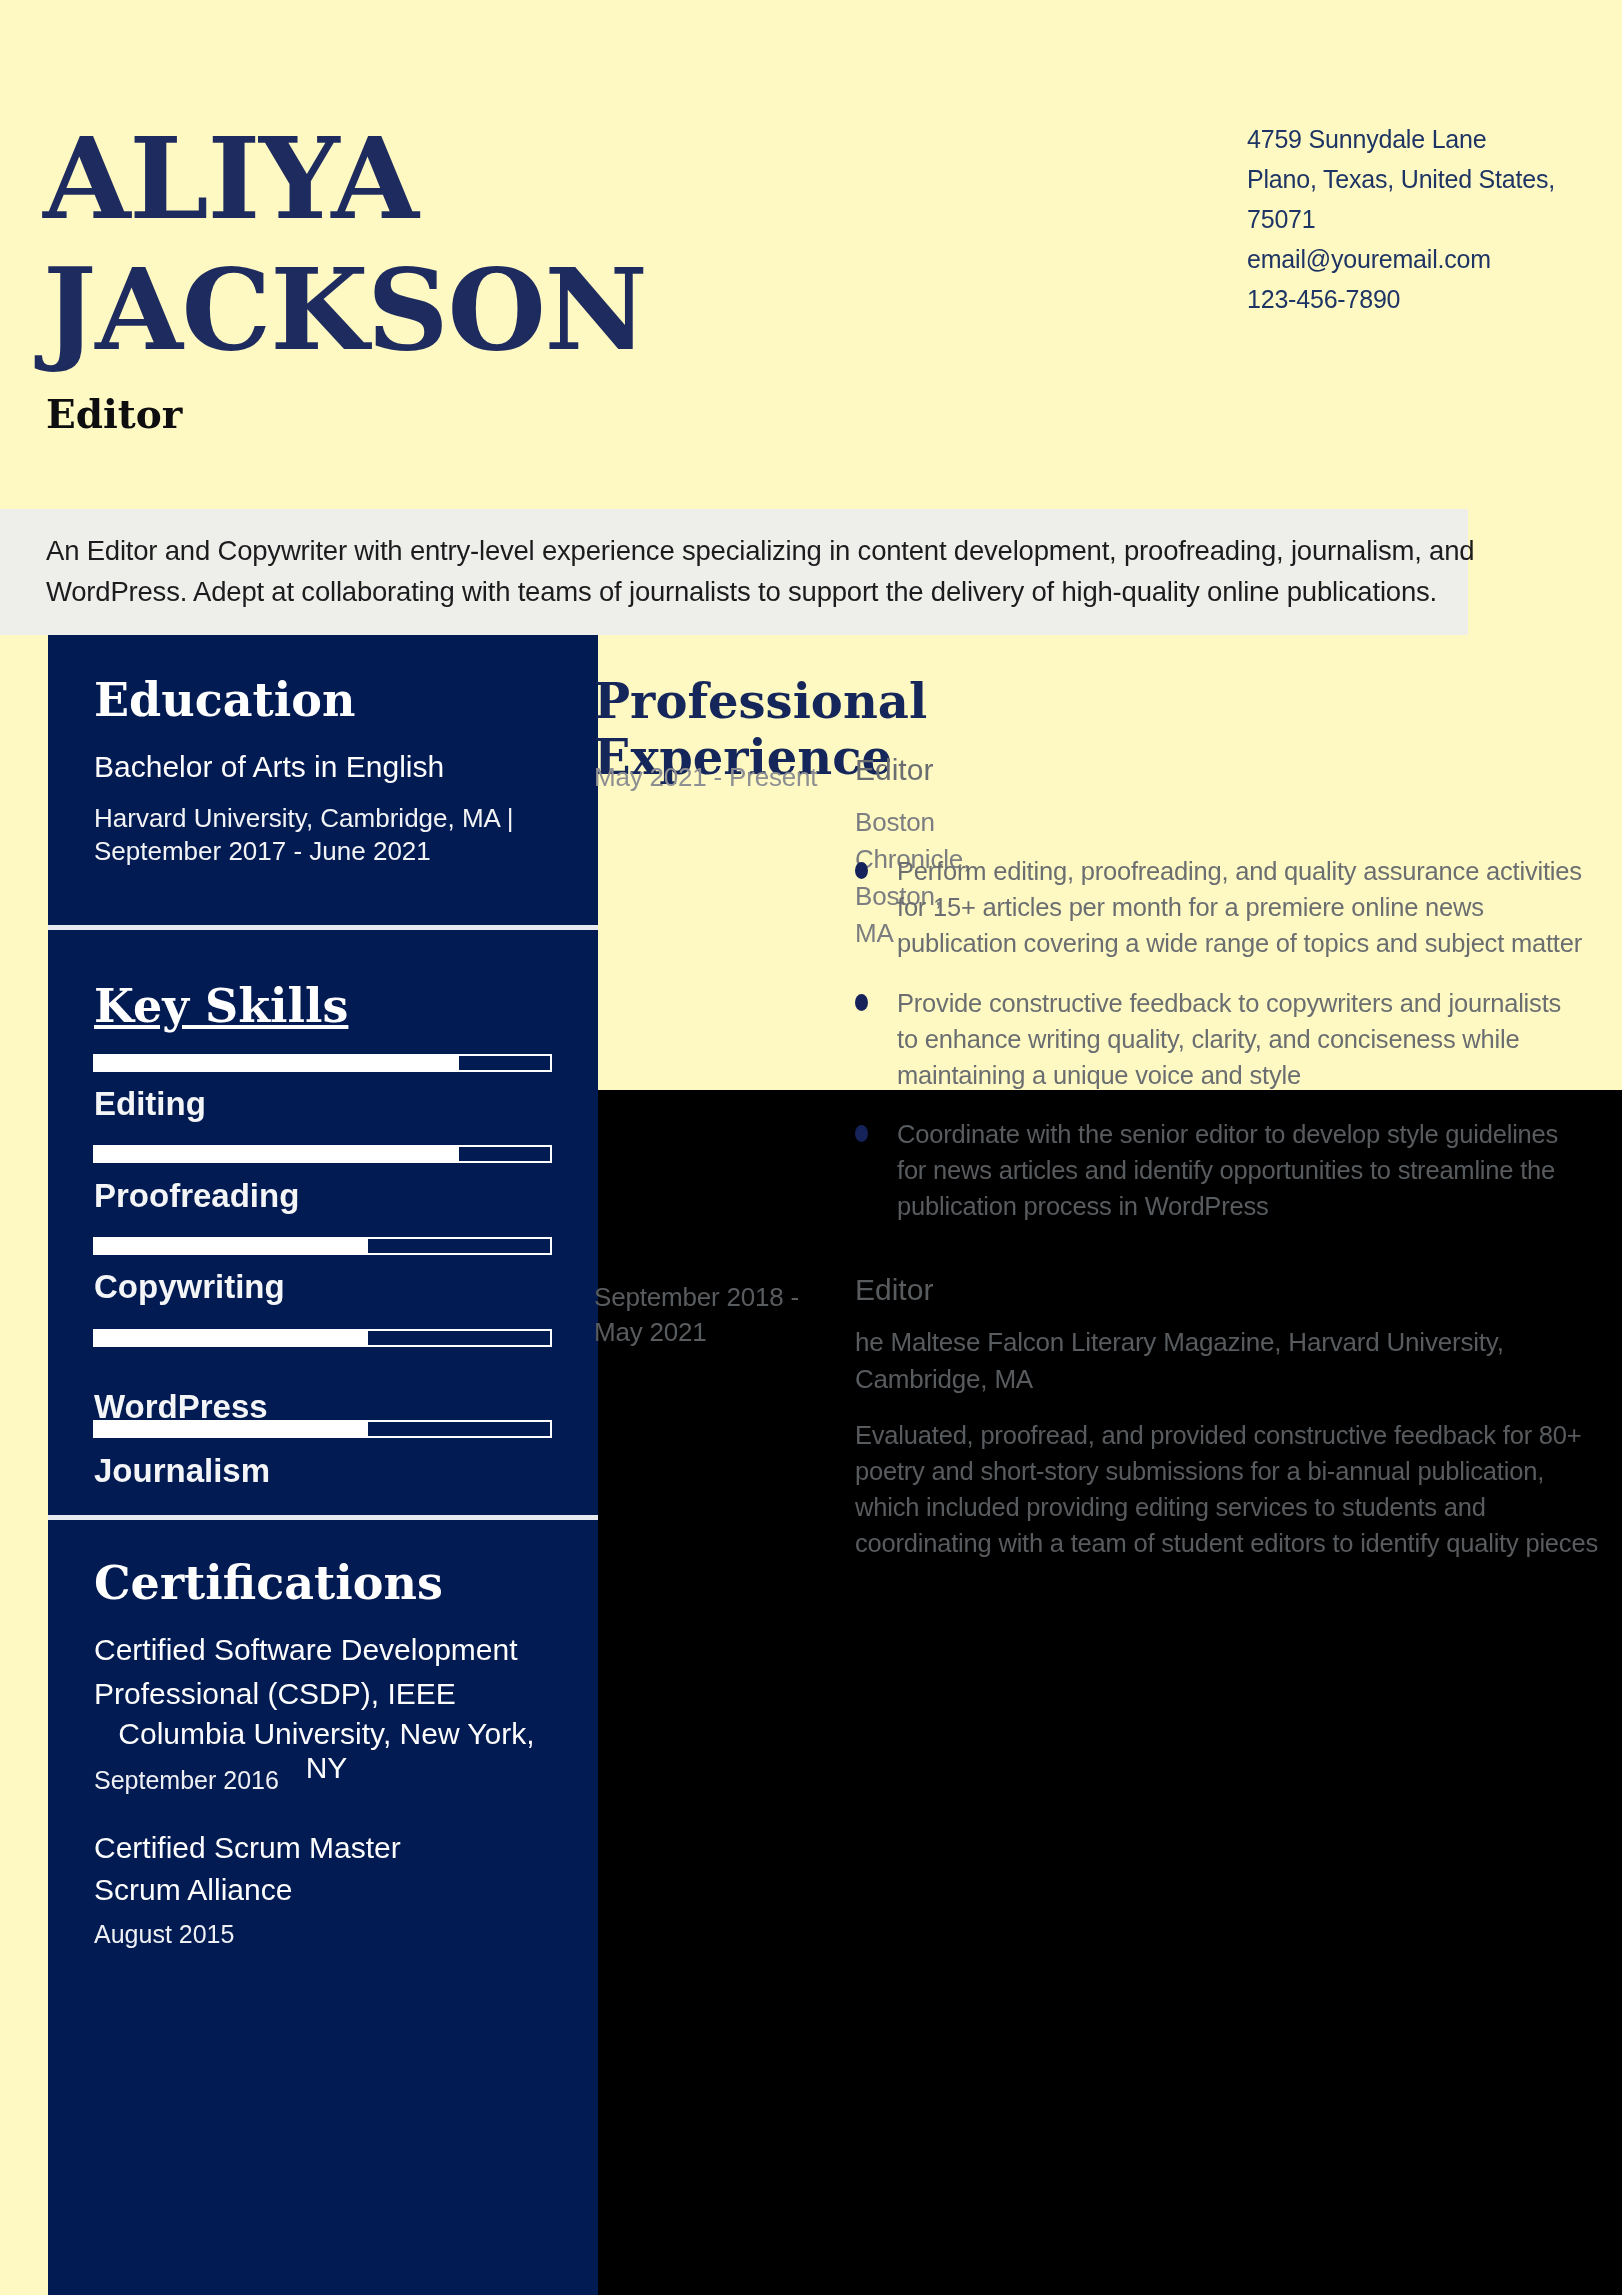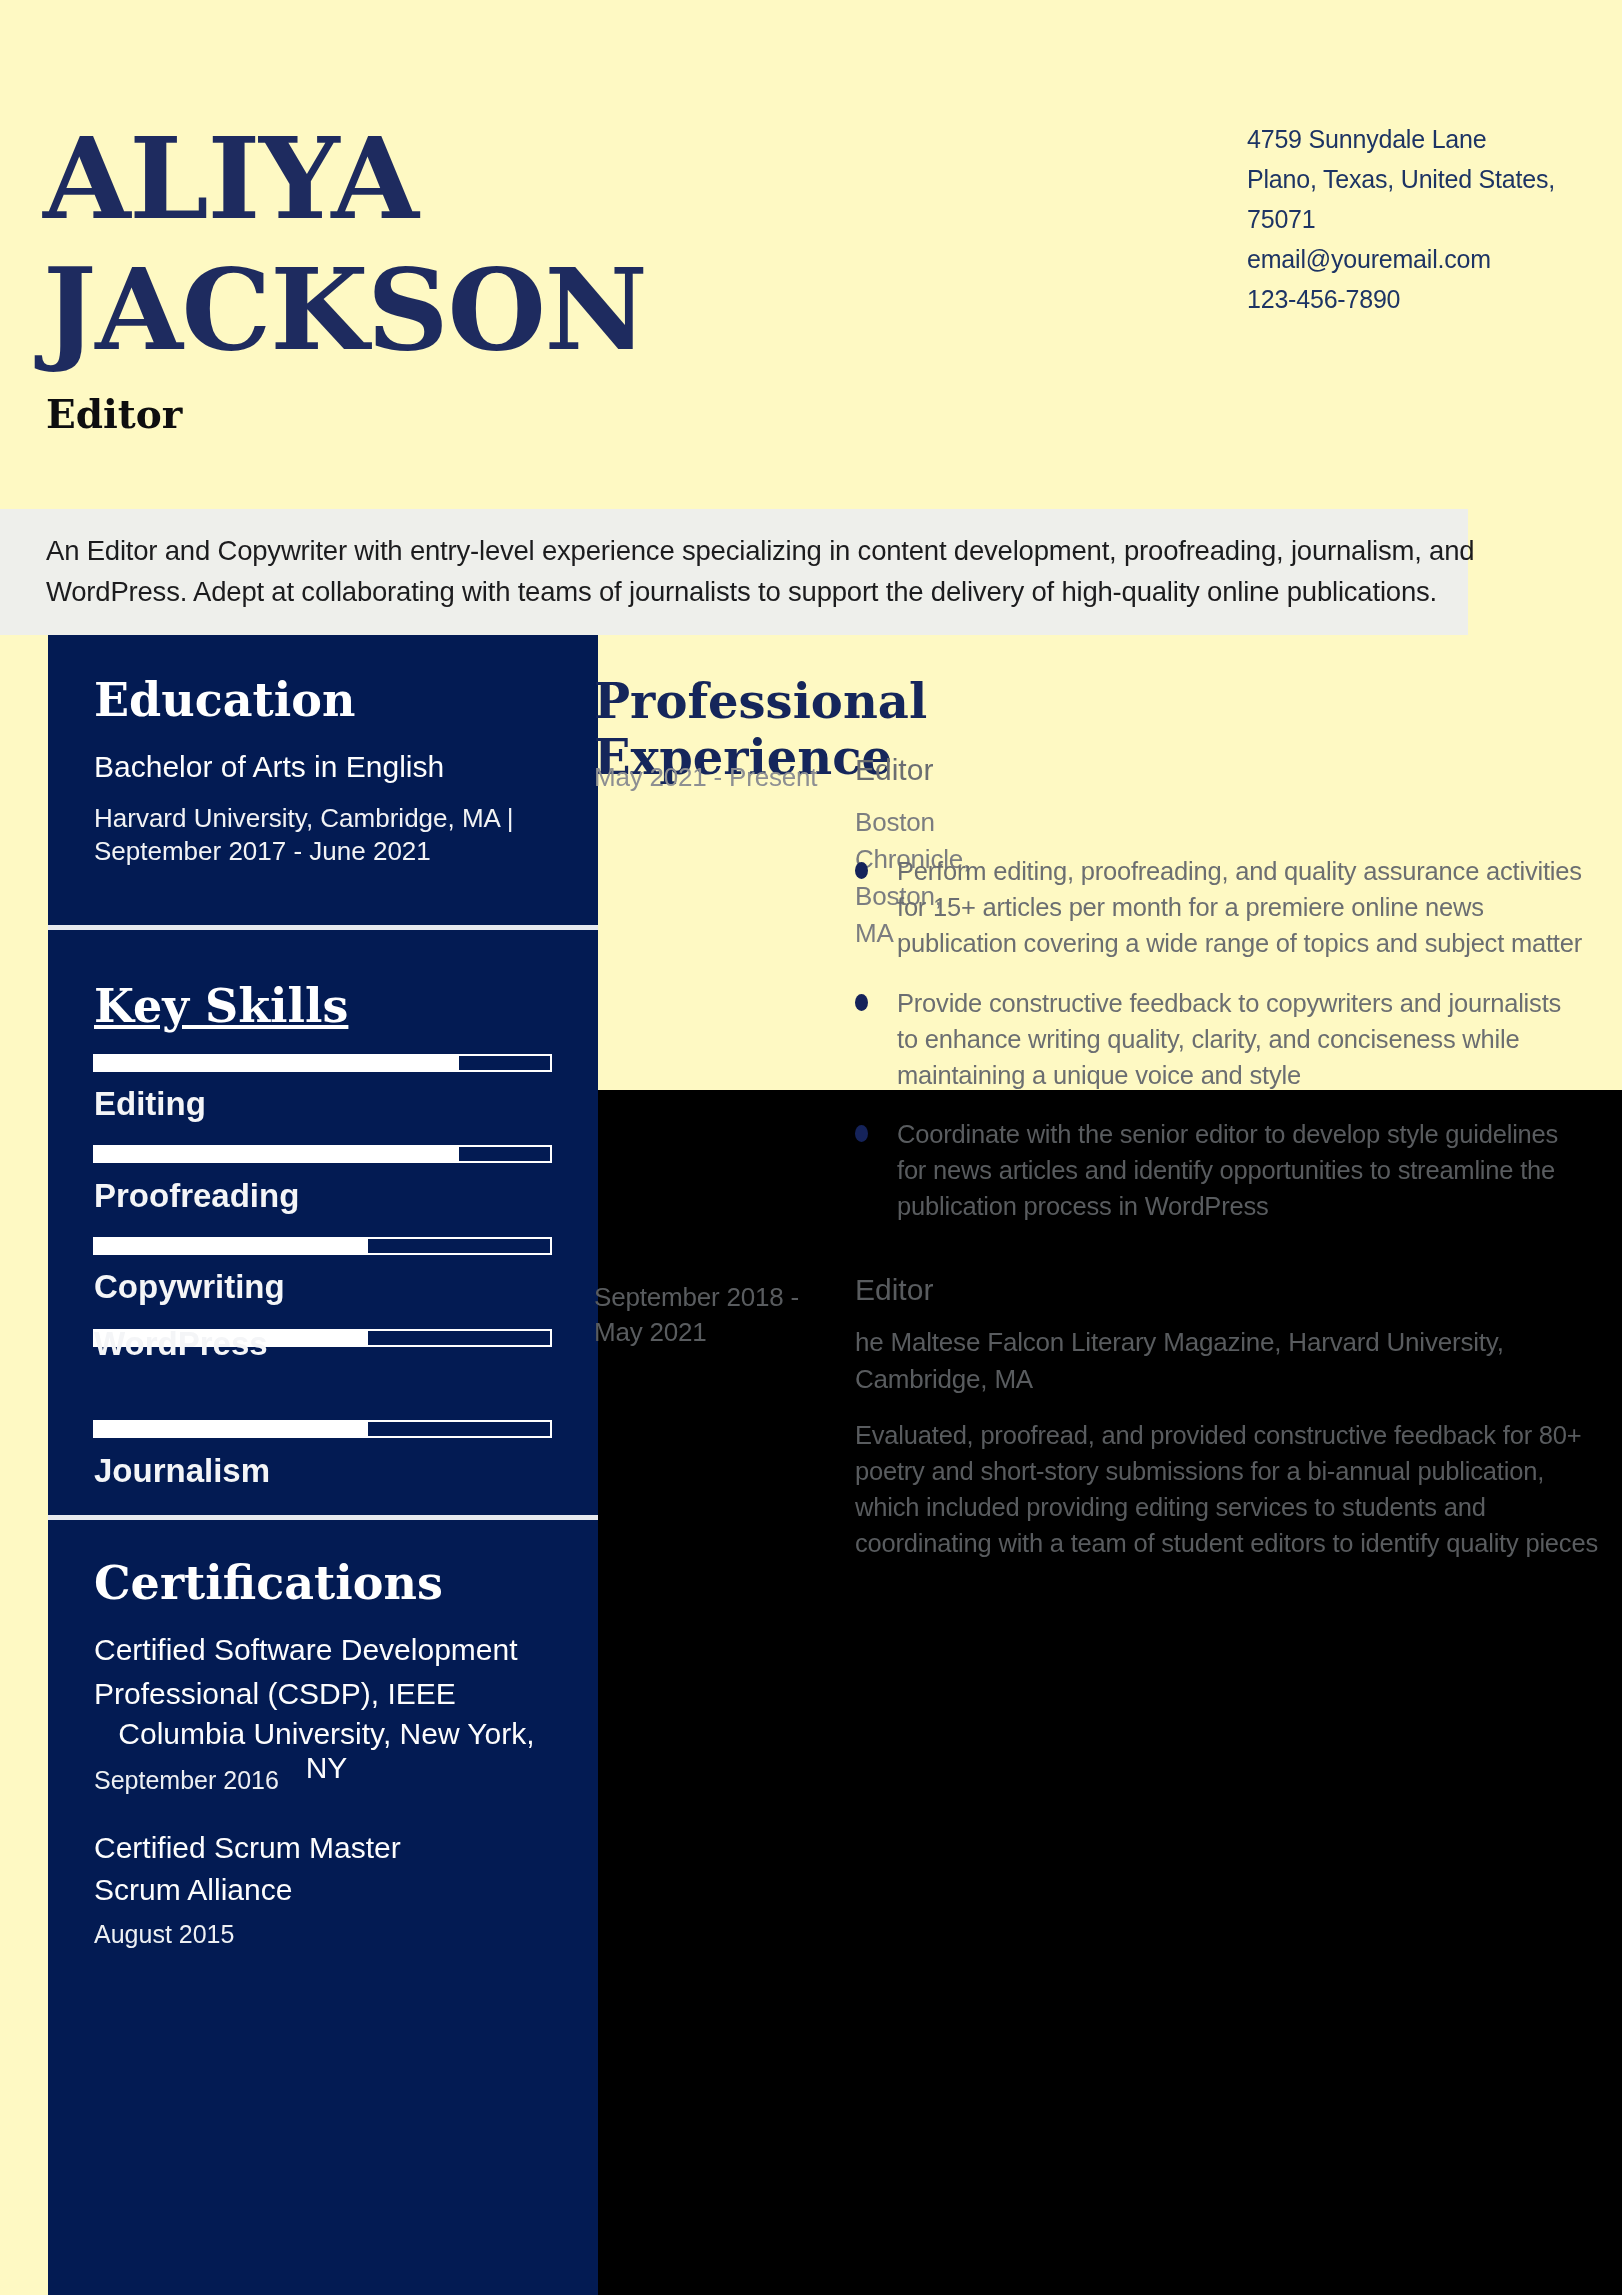--- a/index.html
+++ b/index.html
@@ -137,21 +137,21 @@
       <div class="skill-label" style="top:542px;">Proofreading</div>
 
       <div class="skill-bar" style="top:602px;">
         <div class="skill-fill" style="width: 60%;"></div>
       </div>
       <div class="skill-label" style="top:633px;">Copywriting</div>
 
       <div class="skill-bar" style="top:694px;">
         <div class="skill-fill" style="width: 60%;"></div>
       </div>
-      <div class="skill-label" style="top:690px;text-align:right;">WordPress</div>
+      <div class="skill-label" style="top:753px;text-align:right;">WordPress</div>
 
       <div class="skill-bar" style="top:785px;">
         <div class="skill-fill" style="width: 60%;"></div>
       </div>
       <div class="skill-label" style="top:817px;">Journalism</div>
     </div>
 
     <div class="sb-divider" style="top:880px;"></div>
 
     <div>

